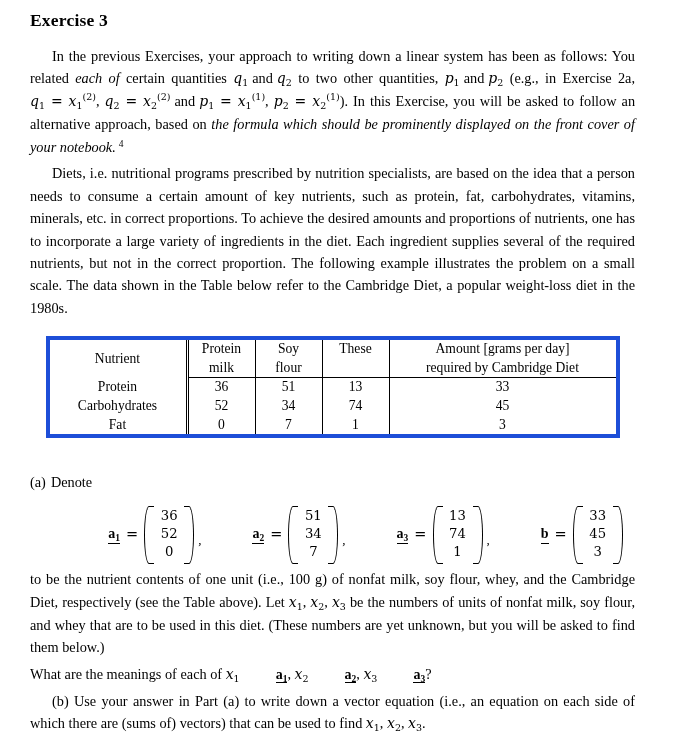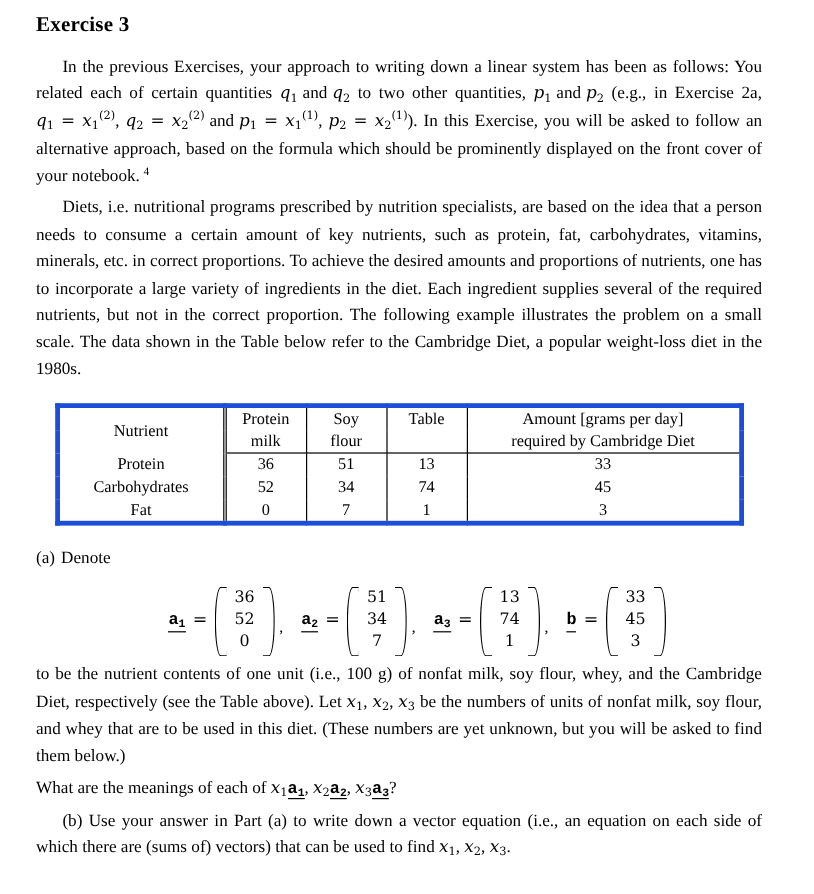--- a/index.html
+++ b/index.html
@@ -38,21 +38,21 @@
   p.body-par {
     font-size: 14.3px;
     line-height: 1.57;
     margin: 0 0 4px 0;
     text-align: justify;
     text-justify: inter-word;
     hyphens: none;
   }
   p.indent { text-indent: 22px; }
 
-  .it { }
+  .it { font-style: italic; }
 
   
   .m {
     font-family: "DejaVu Serif", "Liberation Serif", serif;
     font-style: italic;
     font-size: 14px;
     white-space: nowrap;
   }
   .m sub, .m sup {
     font-style: normal;
@@ -103,46 +103,47 @@
     border-right: 3px double #000;
   }
   .vline { border-right: 1px solid #000; }
   .hline-bottom { border-bottom: 1px solid #000; }
 
   .hdr-cell { padding-top: 2px; padding-bottom: 2px; }
 
   
   .part {
     font-size: 14.3px;
-    margin: 16px 0 0 0;
+    margin: 33px 0 0 0;
     line-height: 1.57;
     text-align: justify;
   }
   .part .lbl { padding-right: 5px; }
 
   
   .vec-row {
     display: flex;
     justify-content: center;
     align-items: center;
     margin: 12px 0 6px 0;
     padding-left: 30px;
   }
   .vec-group {
     display: flex;
     align-items: center;
   }
   .vec-name {
-    font-family: Liberation Mono, monospace;
+    font-family: Liberation Serif, serif;
     font-weight: bold;
     font-size: 14px;
     border-bottom: 1.3px solid #000;
     padding-bottom: 0px;
     line-height: 1;
     display: inline-block;
+    margin-left: 36px;
   }
   .vec-name sub {
     font-size: 9.5px;
     vertical-align: -0.28em;
     font-weight: bold;
   }
   .vec-name-holder { display:inline-block; }
   .eq {
     font-size: 14.5px;
     margin: 0 6px;
@@ -205,21 +206,21 @@
 
     <p class="body-par indent">Diets, i.e.  nutritional programs prescribed by nutrition specialists, are based on the idea that a person needs to consume a certain amount of key nutrients, such as protein, fat, carbohydrates, vitamins, minerals, etc. in correct proportions.  To achieve the desired amounts and proportions of nutrients, one has to incorporate a large variety of ingredients in the diet. Each ingredient supplies several of the required nutrients, but not in the correct proportion. The following example illustrates the problem on a small scale.  The data shown in the Table below refer to the Cambridge Diet, a popular weight-loss diet in the 1980s.</p>
 
     <div class="table-wrap">
       <table class="diet">
         <tbody>
           <tr>
             <td class="c-nutrient dbl-right hdr-cell" rowspan="2">Nutrient</td>
             <td class="c-ing vline hdr-cell">Protein</td>
             <td class="c-ing vline hdr-cell">Soy</td>
-            <td class="c-ing vline hdr-cell">Table</td>
+            <td class="c-ing vline hdr-cell">These</td>
             <td class="c-req hdr-cell">Amount [grams per day]</td>
           </tr>
           <tr>
             <td class="c-ing vline hline-bottom hdr-cell">milk</td>
             <td class="c-ing vline hline-bottom hdr-cell">flour</td>
             <td class="c-ing vline hline-bottom hdr-cell"></td>
             <td class="c-req hline-bottom hdr-cell">required by Cambridge Diet</td>
           </tr>
 
           <tr>

